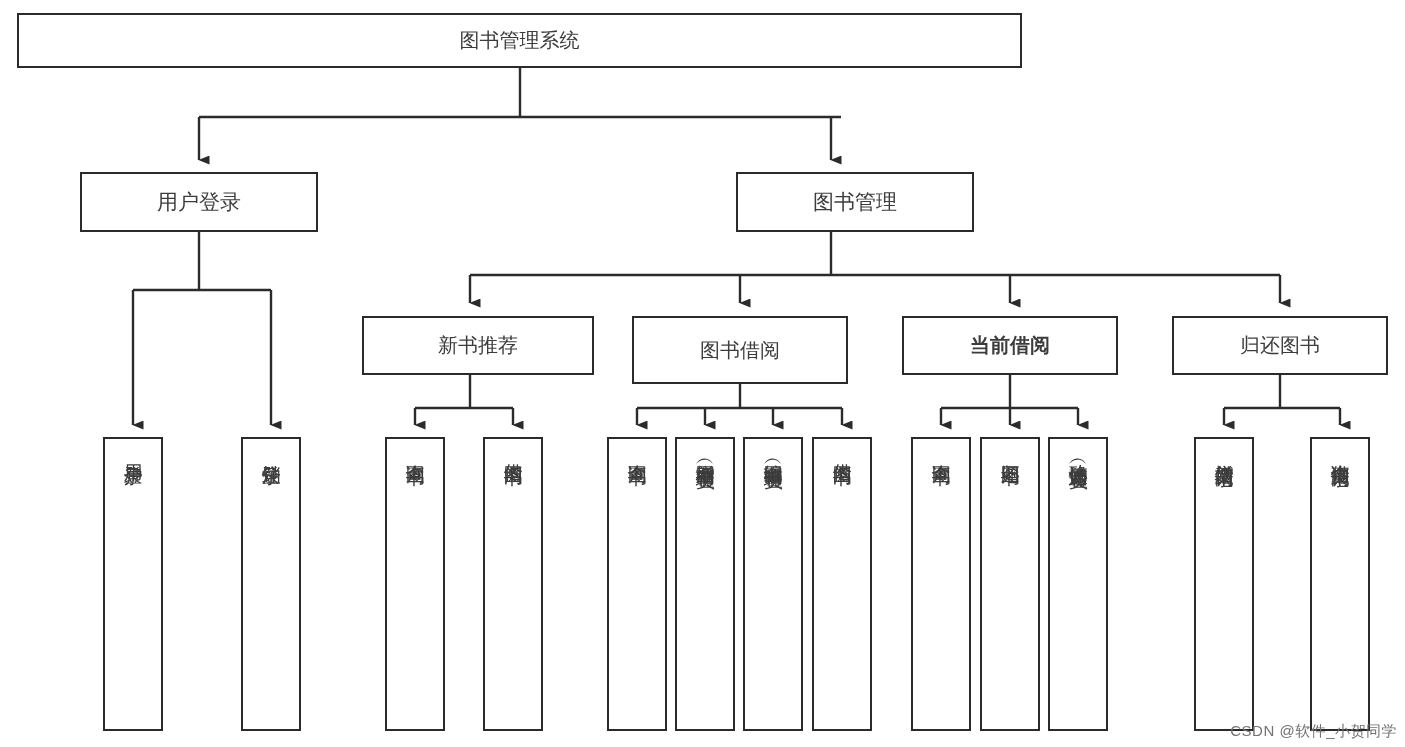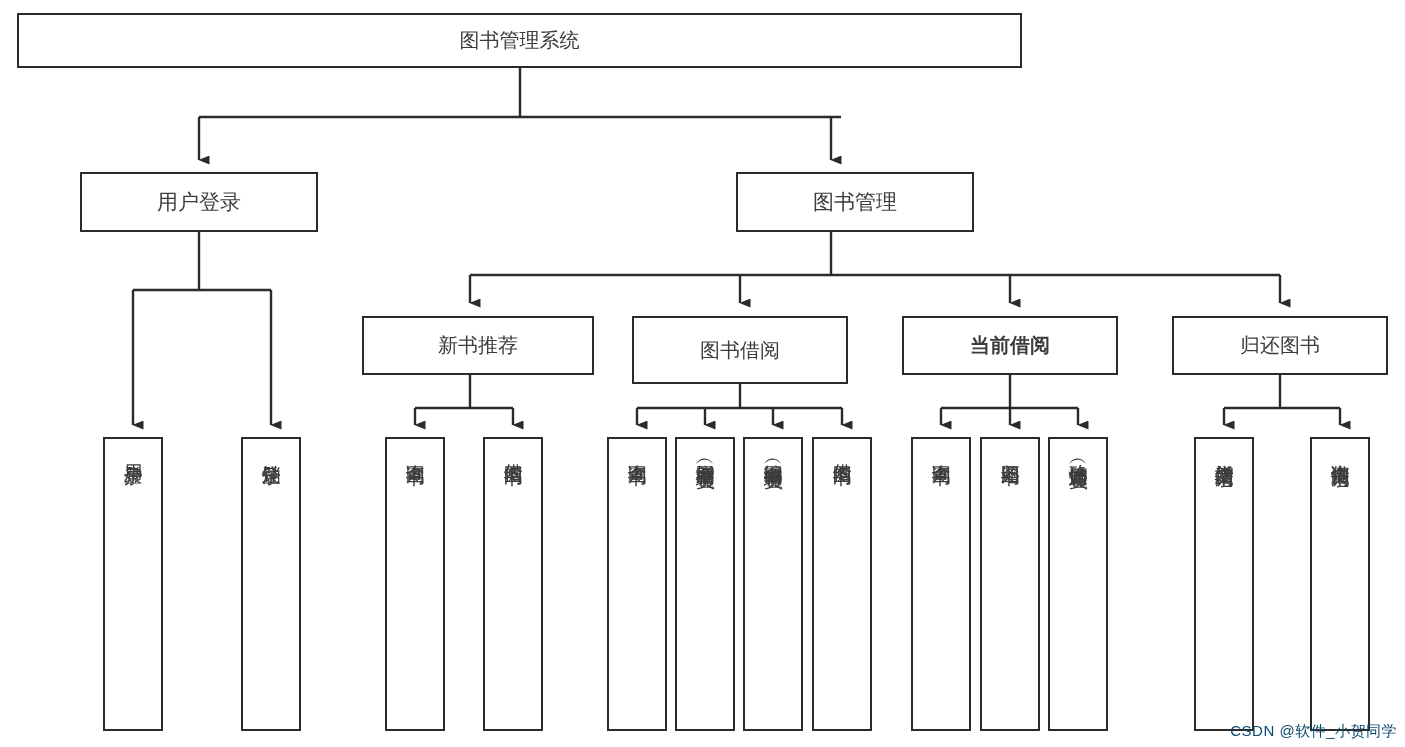--- a/index.html
+++ b/index.html
@@ -12,21 +12,21 @@
         justify-content:center;color:#3c3c3c;}
   .node.root{font-size:20px;}
   .node.level2{font-size:21px;}
   .node.level3{font-size:20px;}
   .node.leaf{font-size:19px;padding:10px 0;align-items:flex-start;}
   .vtext{writing-mode:vertical-rl;text-orientation:upright;
          line-height:1.08;letter-spacing:1px;white-space:nowrap;
          display:block;text-align:center;}
   .leaf-center{align-items:center;}
   .watermark{position:absolute;right:8px;bottom:6px;font-size:15px;
-             color:#0c4a6e;letter-spacing:.5px;white-space:nowrap;}
+             color:#737373;letter-spacing:.5px;white-space:nowrap;}
 </style>
 </head>
 <body>
 
 <div id="diagram-root">
 
   <svg class="edges" viewBox="0 0 1405 747" xmlns="http://www.w3.org/2000/svg">
     <defs>
       <marker id="arr" markerWidth="9" markerHeight="11" refX="4.5" refY="10.5" orient="auto" markerUnits="userSpaceOnUse">
         <path d="M0,0 L9,0 L4.5,11 Z" fill="#2b2b2b"></path>

